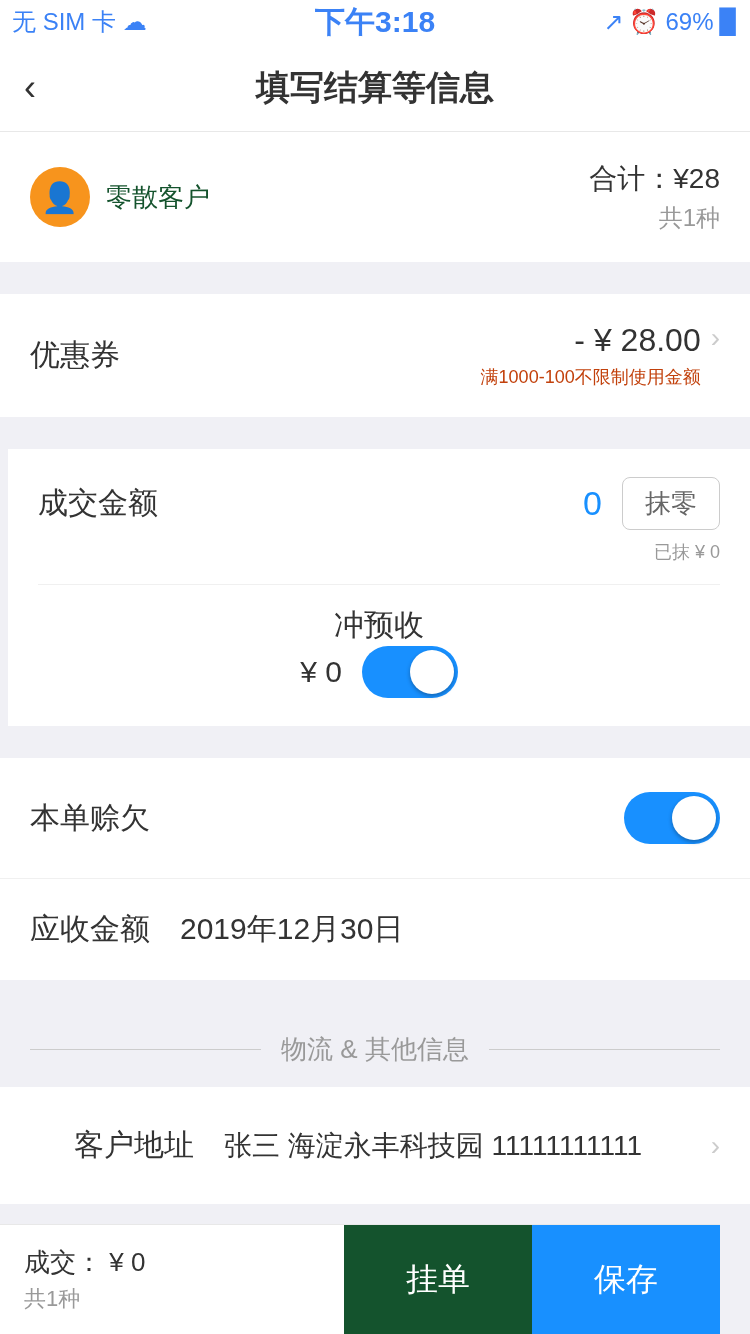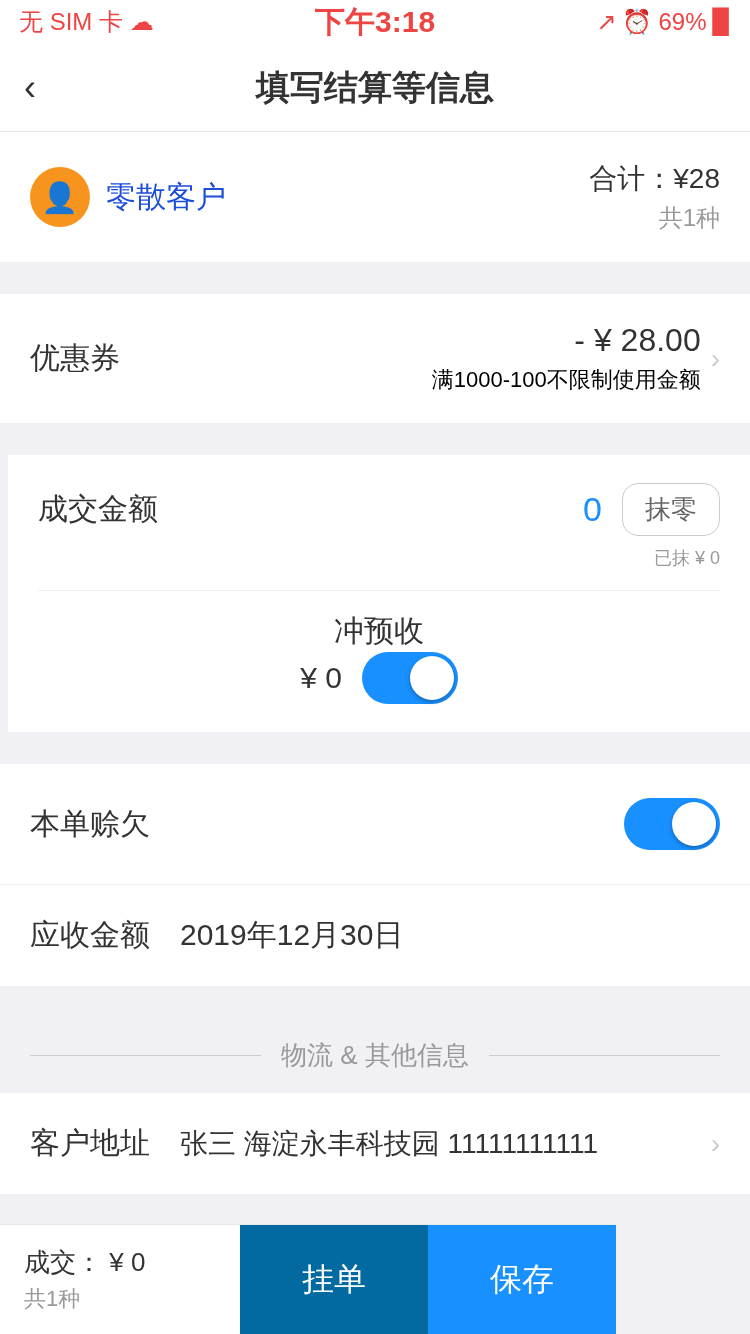--- a/index.html
+++ b/index.html
@@ -14,23 +14,23 @@
       position: relative;
     }
 
     
     .status-bar {
       height: 44px;
       background: #fff;
       display: flex;
       align-items: center;
       justify-content: space-between;
-      padding: 0 19px;
+      padding: 0 12px;
       font-size: 24px;
-      color: #ef4444;
+      color: #3b82f6;
     }
     .status-left { display: flex; align-items: center; gap: 8px; }
     .status-center { font-size: 30px; font-weight: 600; }
     .status-right { display: flex; align-items: center; gap: 6px; font-size: 24px; }
 
     
     .nav-bar {
       height: 88px;
       background: #fff;
       display: flex;
@@ -81,22 +81,22 @@
       height: 60px;
       background: #f7941d;
       border-radius: 50%;
       display: flex;
       align-items: center;
       justify-content: center;
       font-size: 30px;
       color: #fff;
     }
     .customer-name {
-      font-size: 30px;
-      color: #1d4ed8;
+      font-size: 26px;
+      color: #14532d;
     }
     .customer-right {
       text-align: right;
     }
     .customer-total {
       font-size: 28px;
       color: #333;
     }
     .customer-count {
       font-size: 24px;
@@ -124,22 +124,22 @@
     }
     .coupon-right {
       text-align: right;
     }
     .coupon-amount {
       font-size: 32px;
       color: #333;
       font-weight: 500;
     }
     .coupon-desc {
-      font-size: 22px;
-      color: #000000;
+      font-size: 18px;
+      color: #c2410c;
       margin-top: 6px;
     }
     .chevron {
       font-size: 28px;
       color: #ccc;
       margin-left: 10px;
     }
 
     
     .gray-section {
@@ -168,21 +168,21 @@
       align-items: center;
       gap: 20px;
     }
     .amount-value {
       font-size: 34px;
       color: #1890ff;
       font-weight: 500;
     }
     .round-btn {
       border: 1px solid #ccc;
-      border-radius: 16px;
+      border-radius: 8px;
       padding: 8px 22px;
       font-size: 26px;
       color: #666;
       background: #fff;
       cursor: pointer;
     }
     .amount-sub {
       padding: 0 30px 20px;
       font-size: 18px;
       color: #999;
@@ -286,41 +286,42 @@
       font-size: 26px;
       color: #999;
       padding: 0 20px;
     }
 
     
     .address-row {
       display: flex;
       align-items: center;
       justify-content: space-between;
-      padding: 30px 30px;
-      background: #fff;
+      padding: 38px 30px;
+      background: #fff;
+      margin-left: 44px;
     }
     .address-label {
       font-size: 30px;
       color: #333;
       flex-shrink: 0;
       margin-right: 30px;
     }
     .address-value {
       font-size: 28px;
       color: #333;
       flex: 1;
     }
 
     
     .bottom-bar {
       position: fixed;
       bottom: 0;
       left: 0;
-      width: 616px;
+      width: 720px;
       height: 110px;
       background: #fff;
       display: flex;
       align-items: center;
       border-top: 1px solid #e8e8e8;
     }
     .bottom-info {
       flex: 1;
       padding: 0 24px;
     }
@@ -339,21 +340,21 @@
       border: none;
       font-size: 32px;
       font-weight: 500;
       color: #fff;
       cursor: pointer;
       display: flex;
       align-items: center;
       justify-content: center;
     }
     .btn-hold {
-      background: #0369a1;
+      background: #14532d;
     }
     .btn-save {
       background: #1890ff;
     }
 
     .empty-space {
       height: 160px;
       background: #f0f0f5;
     }
   </style>
@@ -393,21 +394,21 @@
         <div class="customer-count">共1种</div>
       </div>
     </div>
   </div>
 
   <div class="gray-section"></div>
 
   <div class="section">
     <div class="coupon-row">
       <span class="row-label">优惠券</span>
-      <div style="display:flex;align-items:center;">
+      <div style="display:flex;align-items:flex-start;">
         <div class="coupon-right">
           <div class="coupon-amount">- ¥ 28.00</div>
           <div class="coupon-desc">满1000-100不限制使用金额</div>
         </div>
         <span class="chevron">›</span>
       </div>
     </div>
   </div>
 
   <div class="gray-section"></div>

